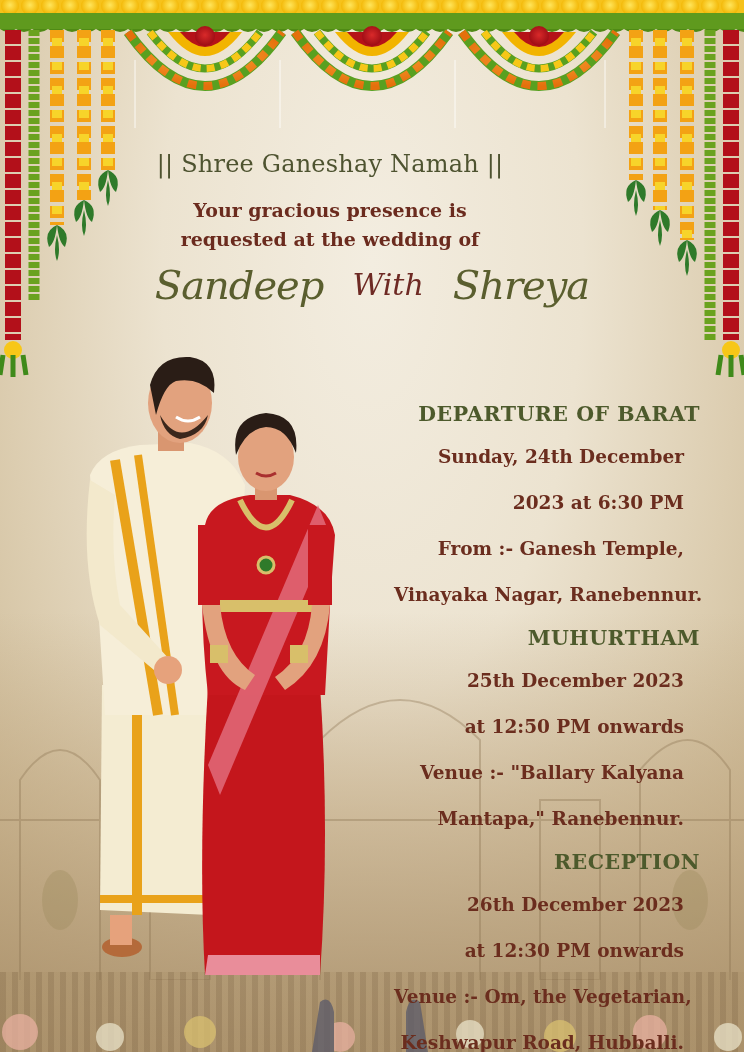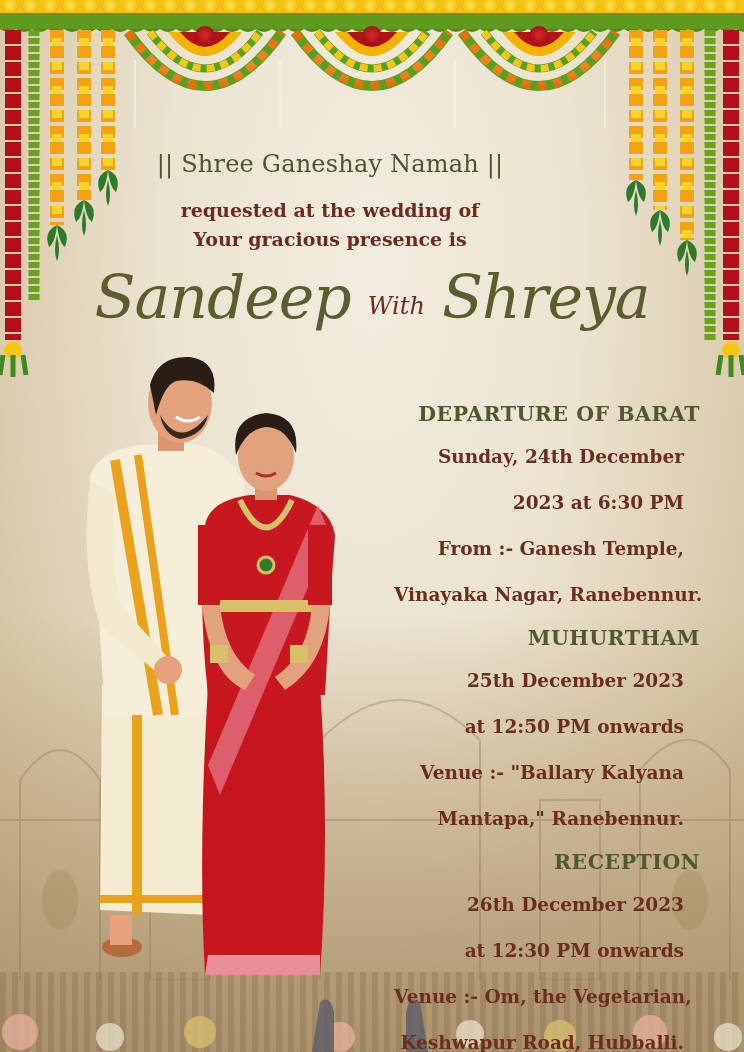--- a/index.html
+++ b/index.html
@@ -26,22 +26,22 @@
   
   .garland-top { position: absolute; left: 0; top: 0; width: 744px; height: 130px; z-index: 5; }
   .side-garland { position: absolute; top: 20px; z-index: 5; }
 
   
   .header { position: absolute; left: 0; width: 660px; text-align: center; z-index: 6; }
   .mantra { top: 150px; font-size: 24px; color: #4e5330; letter-spacing: .2px; }
   .invite { top: 196px; font-size: 19px; color: #6b2b1e; font-weight: bold; line-height: 29px; }
   .names { position: absolute; top: 262px; left: 0; width: 744px; text-align: center; z-index: 6;
     font-family: "DejaVu Serif", serif; font-style: italic; color: #5a5e2e; }
-  .names .n { font-size: 60px; font-weight: normal; letter-spacing: -1px; }
-  .names .w { font-size: 24px; color: #6e2a24; margin: 0 12px; position: relative; top: -4px; }
+  .names .n { font-size: 40px; font-weight: normal; letter-spacing: -1px; }
+  .names .w { font-size: 30px; color: #6e2a24; margin: 0 24px; position: relative; top: -4px; }
 
   .events { position: absolute; left: 378px; width: 322px; top: 402px; text-align: right; z-index: 6; }
   .event { margin-bottom: 14px; }
   .event h2 { margin: 0 0 6px 0; font-size: 20.5px; color: #4d5a2c; font-weight: bold; letter-spacing: .5px; }
   .event p { margin: 16px; font-size: 18.5px; color: #6b2d1e; font-weight: bold; line-height: 30px; white-space: nowrap; }
 
   .couple { position: absolute; left: 80px; top: 355px; width: 270px; height: 630px; z-index: 4; }
 </style>
 </head>
 <body>
@@ -208,22 +208,22 @@
     <line x1="84" y1="10" x2="84" y2="190" stroke="#f3a214" stroke-width="14" stroke-dasharray="12 4"></line>
     <line x1="84" y1="18" x2="84" y2="190" stroke="#f7d42a" stroke-width="10" stroke-dasharray="8 16"></line>
     <path d="M84 190 q-14 6 -8 22 q6 -4 8 -22 q2 18 8 22 q6 -16 -8 -22 z M84 200 q-4 16 0 26 q4 -10 0 -26" fill="#2f7a2a"></path>
     <line x1="108" y1="10" x2="108" y2="160" stroke="#f3a214" stroke-width="14" stroke-dasharray="12 4"></line>
     <line x1="108" y1="18" x2="108" y2="160" stroke="#f7d42a" stroke-width="10" stroke-dasharray="8 16"></line>
     <path d="M108 160 q-14 6 -8 22 q6 -4 8 -22 q2 18 8 22 q6 -16 -8 -22 z M108 170 q-4 16 0 26 q4 -10 0 -26" fill="#2f7a2a"></path>
   </svg>
 
   <div class="header mantra">|| Shree Ganeshay Namah ||</div>
   <div class="header invite">
+    <div>Your gracious presence is</div>
     <div>requested at the wedding of</div>
-    <div>Your gracious presence is</div>
   </div>
 
   <div class="names">
     <span class="n">Sandeep</span>
     <span class="w">With</span>
     <span class="n">Shreya</span>
   </div>
 
   <svg class="couple" viewBox="0 0 270 630">
 

